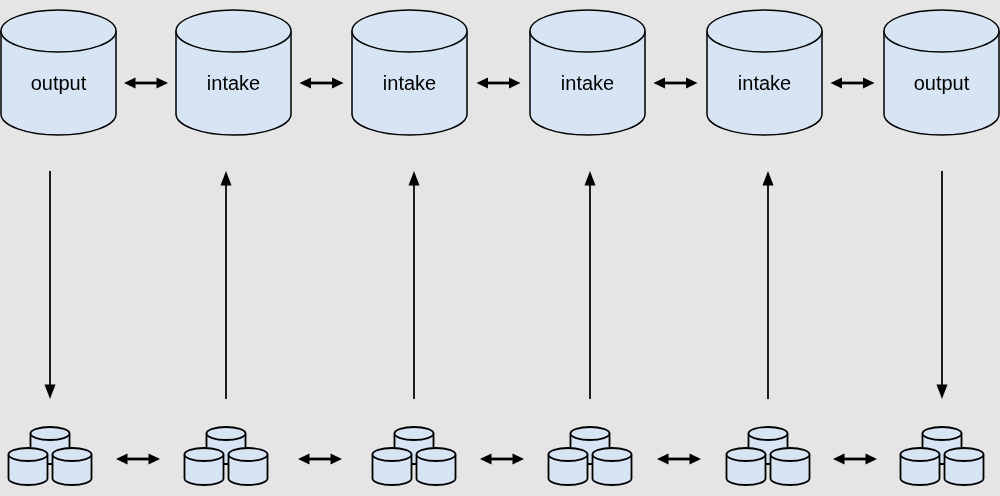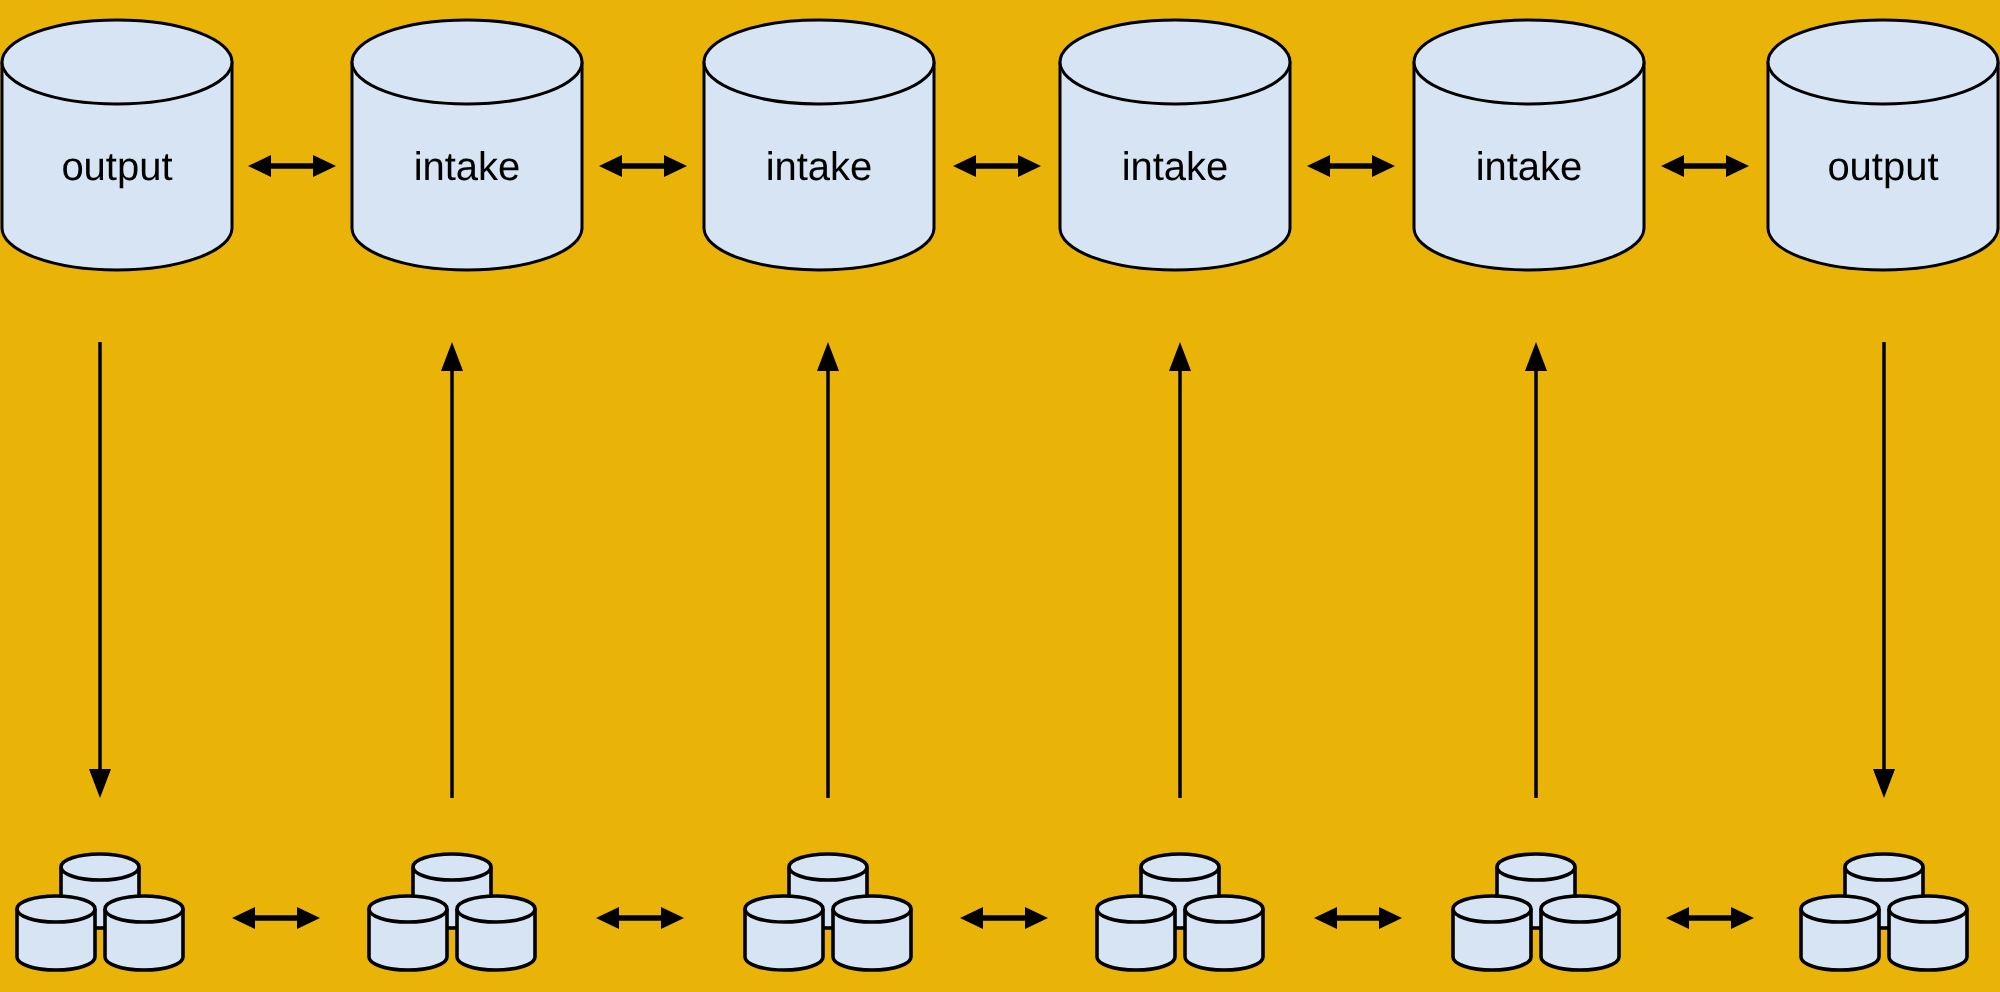--- a/index.html
+++ b/index.html
@@ -4,21 +4,21 @@
 <style>
   html, body {
     margin: 0;
     padding: 0;
     background: #ffffff;
   }
   .canvas {
     position: relative;
     width: 1000px;
     height: 496px;
-    background: #eab308;
+    background: #e5e5e5;
     font-family: "Liberation Sans", sans-serif;
     overflow: hidden;
   }
   svg text {
     fill: #000000;
     stroke: none;
     font-family: "Liberation Sans", sans-serif;
     font-size: 20px;
     text-anchor: middle;
   }

